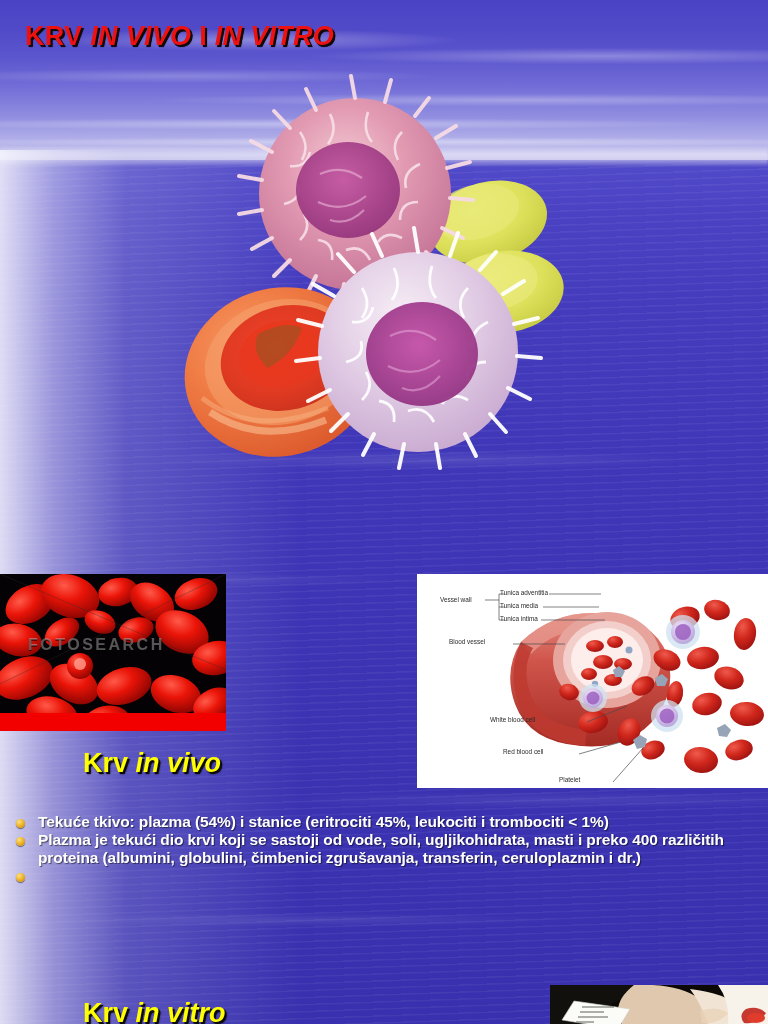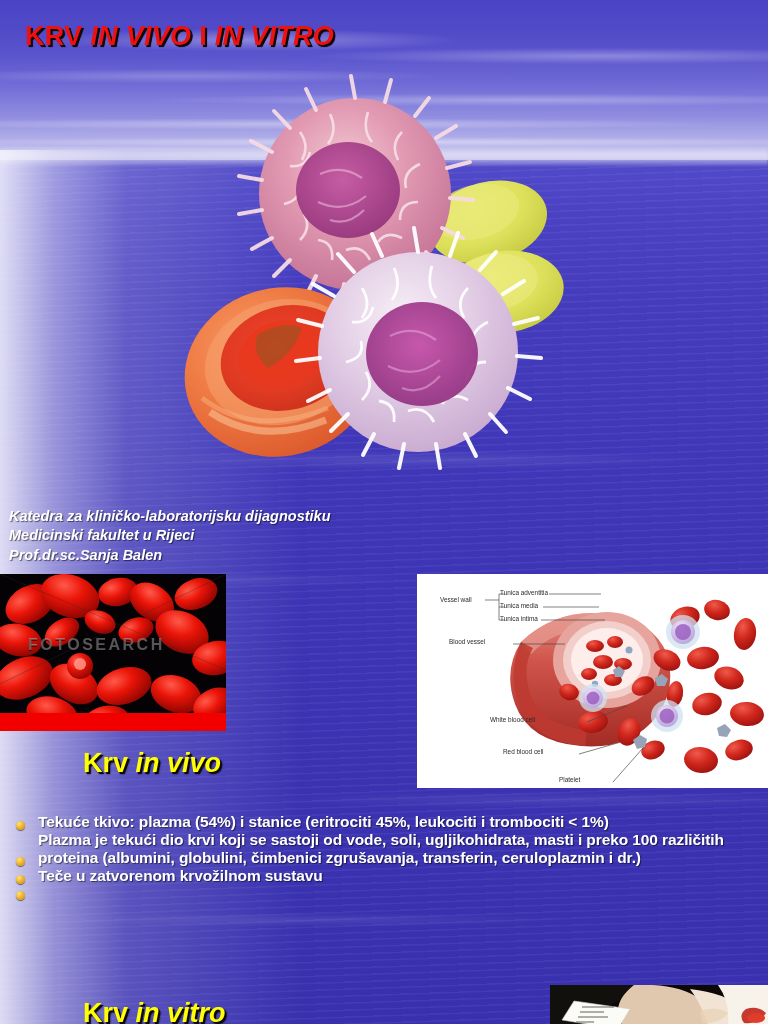--- a/index.html
+++ b/index.html
@@ -123,21 +123,21 @@
     margin-left:48px;
   }
   .head-yellow .it { font-style:italic; }
   #head-invivo  { left:35px; top:748px; }
   #head-invitro { left:35px; top:998px; }
 
   
   .bullets {
     position:absolute; left:8px; top:813px; width:756px;
   }
-  .bullet-row { display:flex; align-items:flex-end; margin-bottom:1px; }
+  .bullet-row { display:flex; align-items:flex-start; margin-bottom:1px; }
   .bullet-dot {
     width:9px; height:9px; border-radius:50%; flex:0 0 9px;
     margin:6px 13px 0 8px;
     background:radial-gradient(circle at 35% 30%, #ffe27a, #e8a81a 60%, #b9810c 100%);
     box-shadow:0 1px 1px rgba(0,0,0,.5);
   }
   .bullet-text {
     font-size:15.5px; font-weight:bold; color:#ffffff;
     line-height:1.12; letter-spacing:-.1px;
     text-shadow:1px 1px 1px rgba(0,0,0,.55);
@@ -294,25 +294,20 @@
                    M192 338 q13 -13 4 -28 M176 300 q19 -4 15 -21 M182 260 q17 2 21 -15"></path>
         </g>
         <ellipse cx="252" cy="292" rx="56" ry="52" fill="url(#wbc2n)" opacity=".94"></ellipse>
         <g stroke="#e6a8d8" stroke-width="2.2" fill="none" opacity=".55">
           <path d="M220 274 q24 -12 46 4 M218 304 q28 14 52 -6 M232 326 q20 8 38 -12"></path>
         </g>
       </g>
     </svg>
   </div>
 
-  <div class="credits">
-    <div>Katedra za kliničko-laboratorijsku dijagnostiku</div>
-    <div>Medicinski fakultet u Rijeci</div>
-    <div>Prof.dr.sc.Sanja Balen</div>
-  </div>
 
   <div class="photo-rbc">
     <svg viewBox="0 0 226 157" xmlns="http://www.w3.org/2000/svg">
       <defs>
         <radialGradient id="pr" cx="35%" cy="30%" r="75%">
           <stop offset="0%" stop-color="#ff5a4a"></stop>
           <stop offset="45%" stop-color="#ea1408"></stop>
           <stop offset="100%" stop-color="#8e0502"></stop>
         </radialGradient>
       </defs>
@@ -457,25 +452,21 @@
     <span>Krv </span><span class="it">in vivo</span>
   </div>
 
   <div class="bullets">
     <div class="bullet-row">
       <span class="bullet-dot"></span>
       <span class="bullet-text">Tekuće tkivo: plazma (54%) i stanice (eritrociti 45%, leukociti i trombociti &lt; 1%)</span>
     </div>
     <div class="bullet-row">
       <span class="bullet-dot"></span>
-      <span class="bullet-text">Plazma je tekući dio krvi koji se sastoji od vode, soli, ugljikohidrata, masti i preko 100 različitih proteina (albumini, globulini, čimbenici zgrušavanja, transferin, ceruloplazmin i dr.)</span>
-    </div>
-    <div class="bullet-row">
-      <span class="bullet-dot"></span>
-      <span class="bullet-text">Teče u zatvorenom krvožilnom sustavu</span>
+      <span class="bullet-text">Plazma je tekući dio krvi koji se sastoji od vode, soli, ugljikohidrata, masti i preko 400 različitih proteina (albumini, globulini, čimbenici zgrušavanja, transferin, ceruloplazmin i dr.)</span>
     </div>
     <div class="bullet-row">
       <span class="bullet-dot"></span>
     </div>
   </div>
 
   <div class="head-yellow" id="head-invitro">
     <span>Krv </span><span class="it">in vitro</span>
   </div>
 

